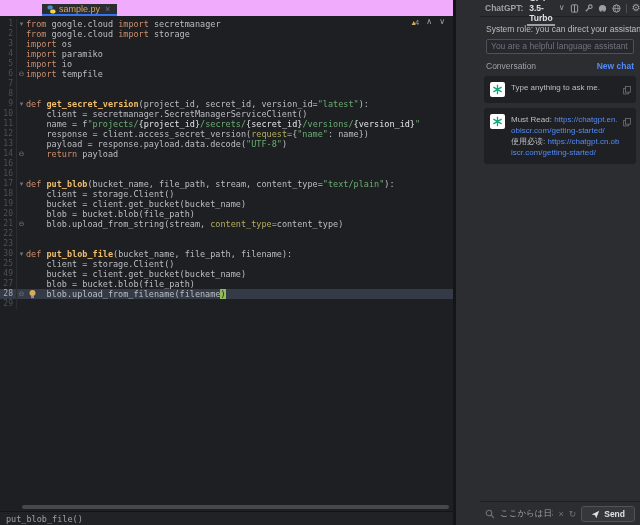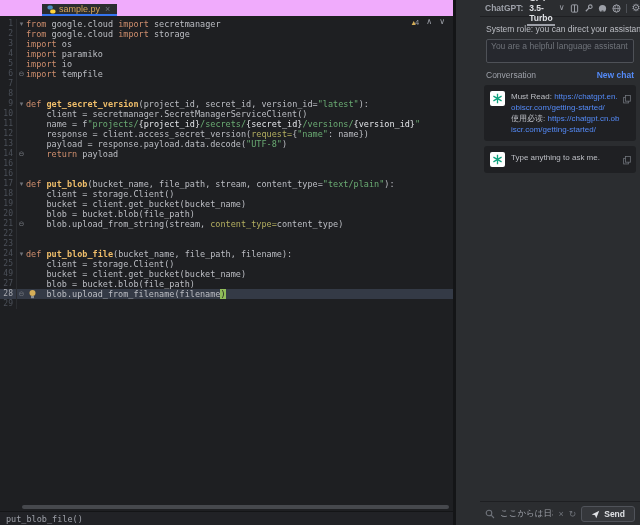--- a/index.html
+++ b/index.html
@@ -38,21 +38,21 @@
   
   .chat-pane { flex:1; background:#2b2d30; display:flex; flex-direction:column; min-width:0;padding-left:24px; }
   .chat-header { height:17px; flex:none; display:flex; align-items:center; padding:0 5px; gap:4px; border-bottom:1px solid #1e1f22; }
   .chat-title { font-size:8.5px; color:#9da0a8; font-weight:bold; }
   .model-tab { font-size:8.5px; color:#dfe1e5; font-weight:bold; padding:2px 2px 1px; border-bottom:2px solid #9da0a8; }
   .hdr-icons { margin-left:auto; display:flex; align-items:center; gap:5px; color:#9da0a8; }
   .hdr-icons svg { display:block; }
   .glyph { font-size:8px; color:#9da0a8; line-height:10px; }
   .hdr-sep { width:1px; height:9px; background:#4e5157; }
   .system-role { font-size:8.5px; color:#bcbec4; padding:7px 6px 5px; white-space:nowrap; overflow:hidden; }
-  .role-input { margin:0 6px; height:24px; border:1px solid #4e5157; border-radius:2px; background:#26282e; color:#6f737a; font-size:8.5px; line-height:13px; padding:0 4px; overflow:hidden; white-space:nowrap; }
+  .role-input { margin:0 6px; height:15px; border:1px solid #4e5157; border-radius:2px; background:#26282e; color:#6f737a; font-size:8.5px; line-height:13px; padding:0 4px; overflow:hidden; white-space:nowrap; }
   .conv-row { display:flex; justify-content:space-between; align-items:center; padding:7px 6px 5px; }
   .conv-label { font-size:8.5px; color:#9da0a8; }
   .new-chat { font-size:8.5px; color:#548af7; font-weight:bold; }
   .messages { flex:1; padding:0 4px; display:flex; flex-direction:column; gap:5px; overflow:hidden; }
   .msg-card { background:#1f2023; border-radius:3px; padding:6px 16px 6px 6px; display:flex; gap:6px; position:relative; }
   .avatar { width:15px; height:15px; flex:none; background:#ffffff; border-radius:2px; display:flex; align-items:center; justify-content:center; }
   .msg-text { font-size:8px; line-height:11px; color:#bcbec4; word-break:break-all; min-width:0; }
   .msg-text a { color:#548af7; text-decoration:none; }
   .copy-btn { position:absolute; top:5px; right:5px; }
   .chat-bottom { flex:none; height:24px; border-top:1px solid #1e1f22; display:flex; align-items:center; padding:0 5px; gap:5px; }
@@ -188,21 +188,21 @@
             <span class="num">22</span>
             <span class="foldc"></span>
             <pre></pre>
           </div>
           <div class="code-line">
             <span class="num">23</span>
             <span class="foldc"></span>
             <pre></pre>
           </div>
           <div class="code-line">
-            <span class="num">24</span>
+            <span class="num">30</span>
             <span class="foldc">▾</span>
             <pre><span class="kw">def </span><span class="fn">put_blob_file</span><span class="pl">(bucket_name, file_path, filename):</span></pre>
           </div>
           <div class="code-line">
             <span class="num">25</span>
             <span class="foldc"></span>
             <pre><span class="pl">    client = storage.Client()</span></pre>
           </div>
           <div class="code-line">
             <span class="num">49</span>
@@ -278,44 +278,44 @@
 
     <div class="system-role">System role: you can direct your assistant and se...</div>
     <div class="role-input">You are a helpful language assistant</div>
 
     <div class="conv-row">
       <span class="conv-label">Conversation</span>
       <span class="new-chat">New chat</span>
     </div>
 
     <div class="messages" id="messages">
+        <div class="msg-card">
+          <span class="avatar">
+            <svg width="11" height="11" viewBox="0 0 14 14">
+              <path d="M7 1 V13 M1.8 4 L12.2 10 M12.2 4 L1.8 10" stroke="#10a37f" stroke-width="1.7"></path>
+            </svg>
+          </span>
+          <div class="msg-text">Type anything to ask me.</div>
+          <span class="copy-btn"><svg width="8" height="9" viewBox="0 0 10 11">
+              <rect x="0.8" y="2.8" width="6" height="7" fill="none" stroke="#6f737a" stroke-width="1"></rect>
+              <rect x="3.2" y="0.6" width="6" height="7" fill="#1f2023" stroke="#6f737a" stroke-width="1"></rect>
+            </svg></span>
+        </div>
         <div class="msg-card">
           <span class="avatar">
             <svg width="11" height="11" viewBox="0 0 14 14">
               <path d="M7 1 V13 M1.8 4 L12.2 10 M12.2 4 L1.8 10" stroke="#10a37f" stroke-width="1.7"></path>
             </svg>
           </span>
           <div class="msg-text">Must Read: <a>https://chatgpt.en.obiscr.com/getting-started/</a><br>使用必读: <a>https://chatgpt.cn.obiscr.com/getting-started/</a></div>
           <span class="copy-btn"><svg width="8" height="9" viewBox="0 0 10 11">
               <rect x="0.8" y="2.8" width="6" height="7" fill="none" stroke="#6f737a" stroke-width="1"></rect>
               <rect x="3.2" y="0.6" width="6" height="7" fill="#1f2023" stroke="#6f737a" stroke-width="1"></rect>
             </svg></span>
         </div>
-        <div class="msg-card">
-          <span class="avatar">
-            <svg width="11" height="11" viewBox="0 0 14 14">
-              <path d="M7 1 V13 M1.8 4 L12.2 10 M12.2 4 L1.8 10" stroke="#10a37f" stroke-width="1.7"></path>
-            </svg>
-          </span>
-          <div class="msg-text">Type anything to ask me.</div>
-          <span class="copy-btn"><svg width="8" height="9" viewBox="0 0 10 11">
-              <rect x="0.8" y="2.8" width="6" height="7" fill="none" stroke="#6f737a" stroke-width="1"></rect>
-              <rect x="3.2" y="0.6" width="6" height="7" fill="#1f2023" stroke="#6f737a" stroke-width="1"></rect>
-            </svg></span>
-        </div>
       </div>
 
     <div class="chat-bottom">
       <svg width="10" height="10" viewBox="0 0 10 10">
         <circle cx="4" cy="4" r="2.8" fill="none" stroke="#6f737a" stroke-width="1.1"></circle>
         <line x1="6.2" y1="6.2" x2="9" y2="9" stroke="#6f737a" stroke-width="1.1"></line>
       </svg>
       <span class="chat-input">ここからは日本語で返答して</span>
       <span class="mini-icon">×</span>
       <span class="mini-icon">↻</span>

